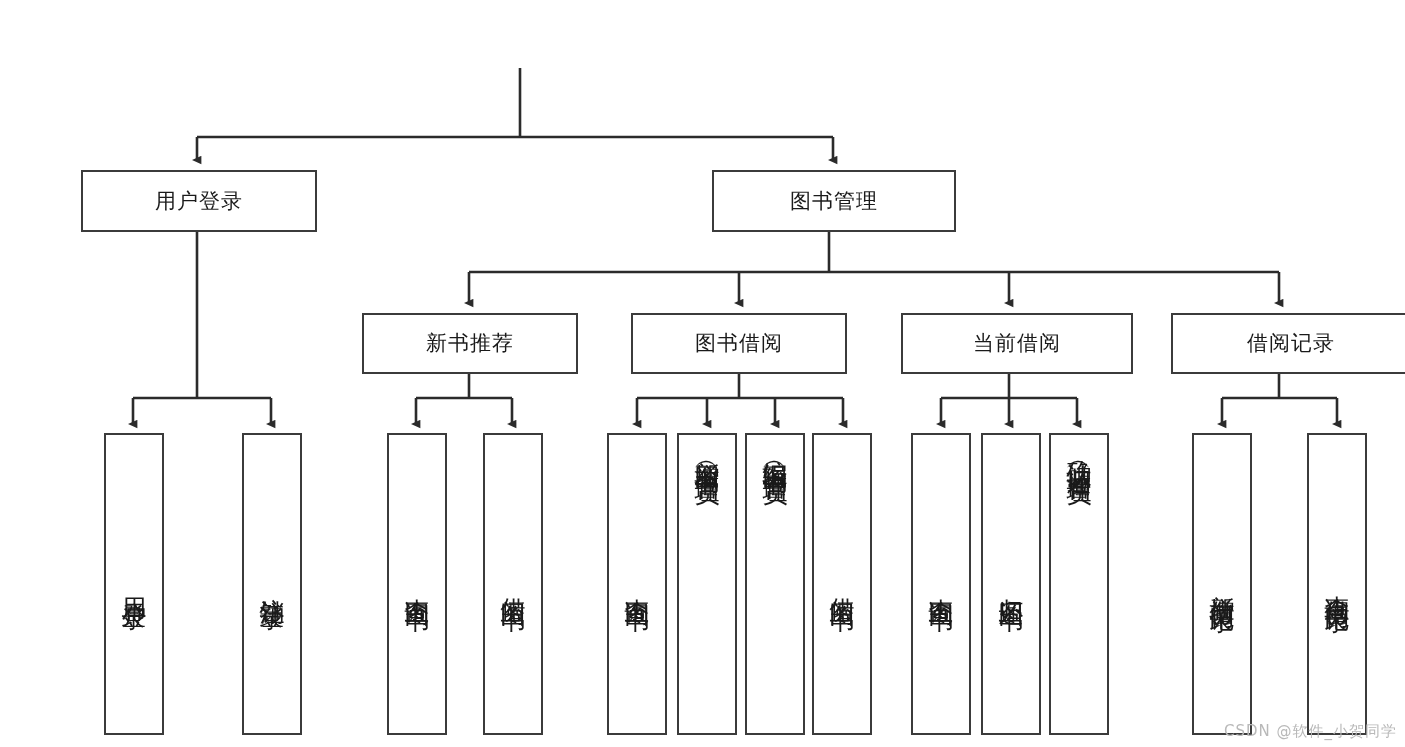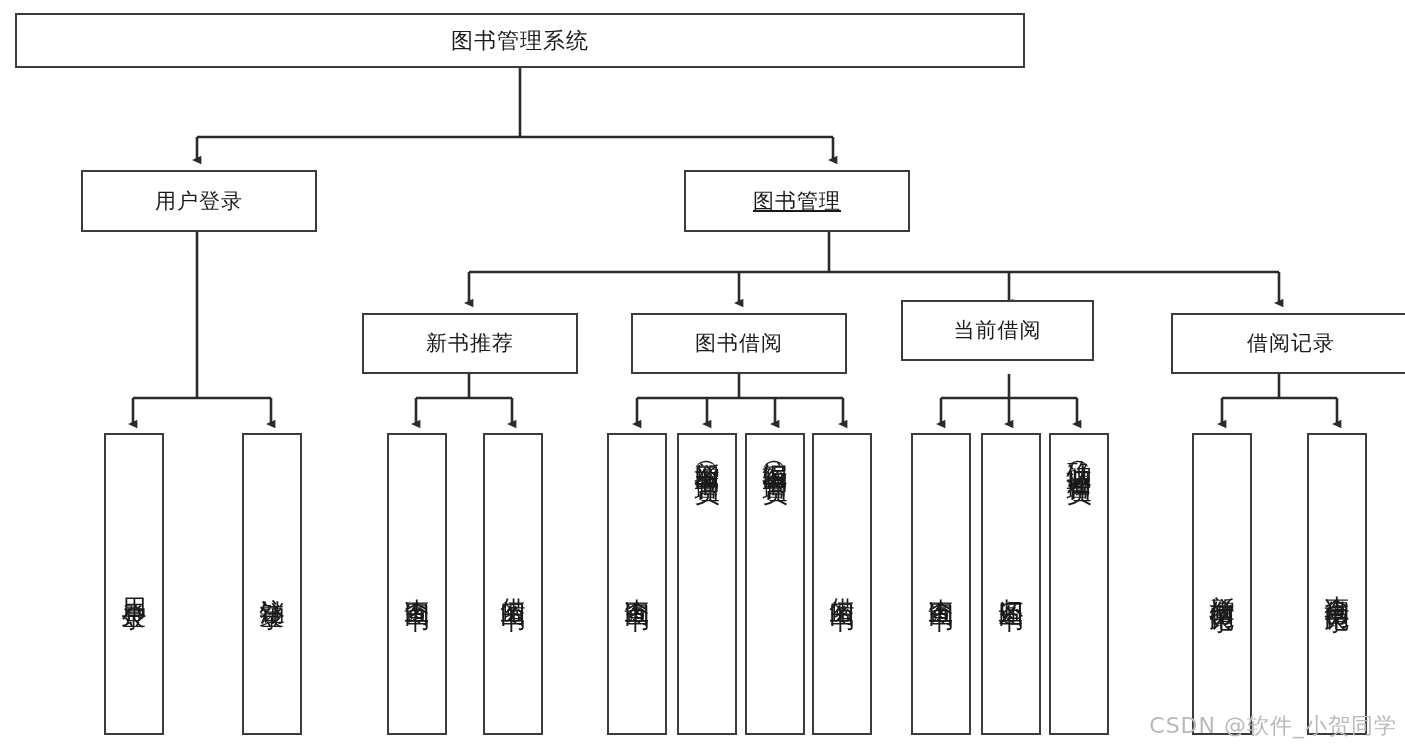--- a/index.html
+++ b/index.html
@@ -51,21 +51,21 @@
     letter-spacing:3px;
     white-space:nowrap;
   }
   
   .node.vert.center{align-items:center;padding-top:0;}
 
   .watermark{
     position:absolute;
     right:8px;
     bottom:6px;
-    font-size:22px;
+    font-size:15px;
     color:#b9b9b9;
     letter-spacing:1px;
     white-space:nowrap;
     user-select:none;
   }
 </style>
 </head>
 <body>
 
 <div id="canvas">
@@ -113,38 +113,35 @@
       <path d="M1009,398 L1009,424" marker-end="url(#arrow)"></path>
       <path d="M1077,398 L1077,424" marker-end="url(#arrow)"></path>
 
       <path d="M1279,374 L1279,398"></path>
       <path d="M1222,398 L1337,398"></path>
       <path d="M1222,398 L1222,424" marker-end="url(#arrow)"></path>
       <path d="M1337,398 L1337,424" marker-end="url(#arrow)"></path>
     </g>
   </svg>
 
-  <div class="node horiz root" style="left:15px;top:13px;width:1010px;height:55px;">
-    <span class="label">图书管理系统</span>
-  </div>
 
   <div class="node horiz" style="left:81px;top:170px;width:236px;height:62px;">
     <span class="label">用户登录</span>
   </div>
-  <div class="node horiz" style="left:684px;top:170px;width:226px;height:62px;text-decoration:underline;">
+  <div class="node horiz" style="left:712px;top:170px;width:244px;height:62px;">
     <span class="label">图书管理</span>
   </div>
 
   <div class="node horiz" style="left:631px;top:313px;width:216px;height:61px;">
     <span class="label">图书借阅</span>
   </div>
   <div class="node horiz" style="left:362px;top:313px;width:216px;height:61px;">
     <span class="label">新书推荐</span>
   </div>
-  <div class="node horiz" style="left:901px;top:300px;width:193px;height:61px;">
+  <div class="node horiz" style="left:901px;top:313px;width:232px;height:61px;">
     <span class="label">当前借阅</span>
   </div>
   <div class="node horiz" style="left:1171px;top:313px;width:240px;height:61px;">
     <span class="label">借阅记录</span>
   </div>
 
   <div class="node vert center" style="left:104px;top:433px;width:60px;height:302px;">
     <span class="label">用户登录</span>
   </div>
   <div class="node vert center" style="left:242px;top:433px;width:60px;height:302px;">

